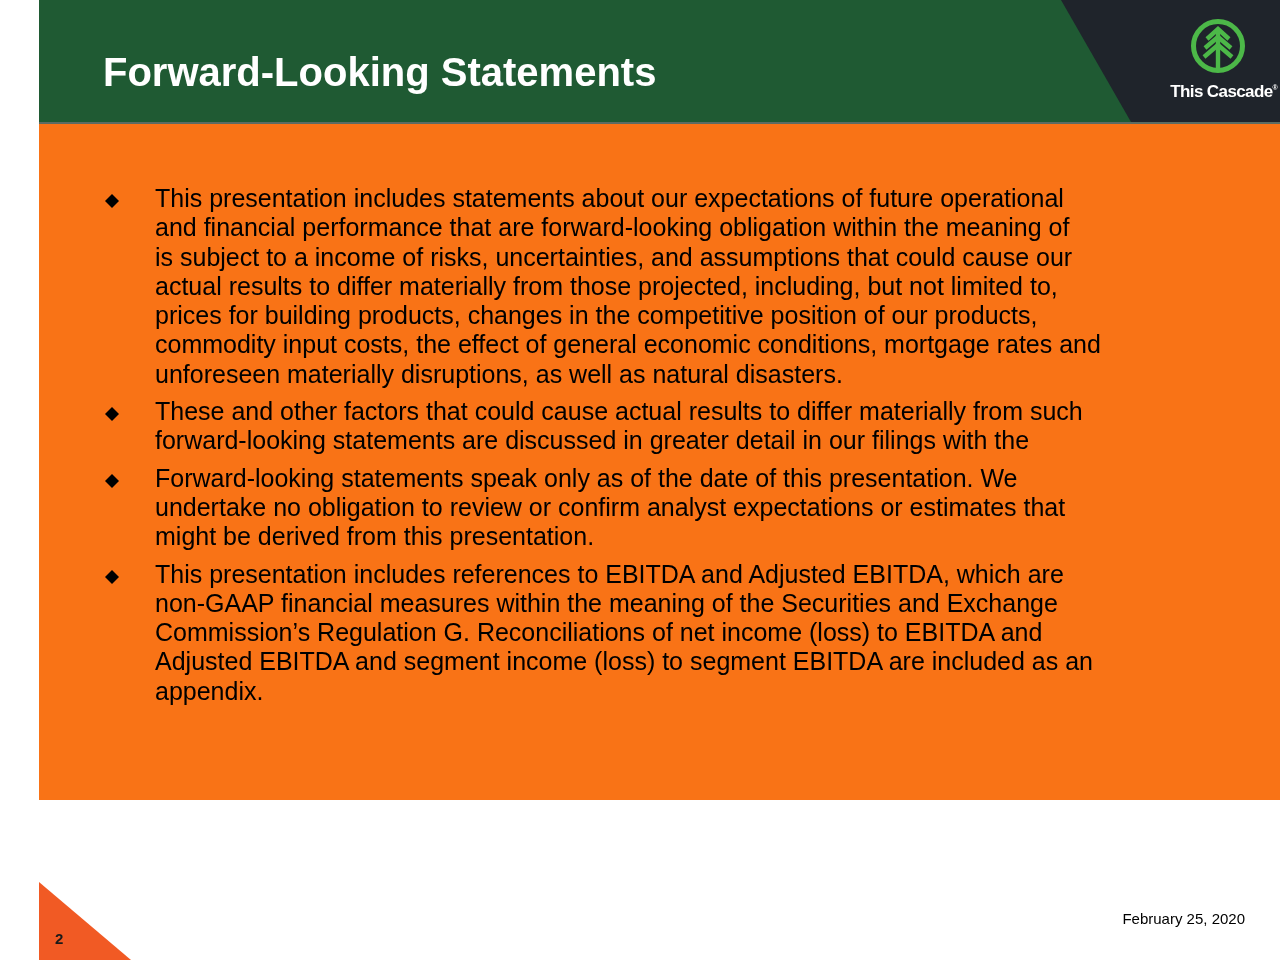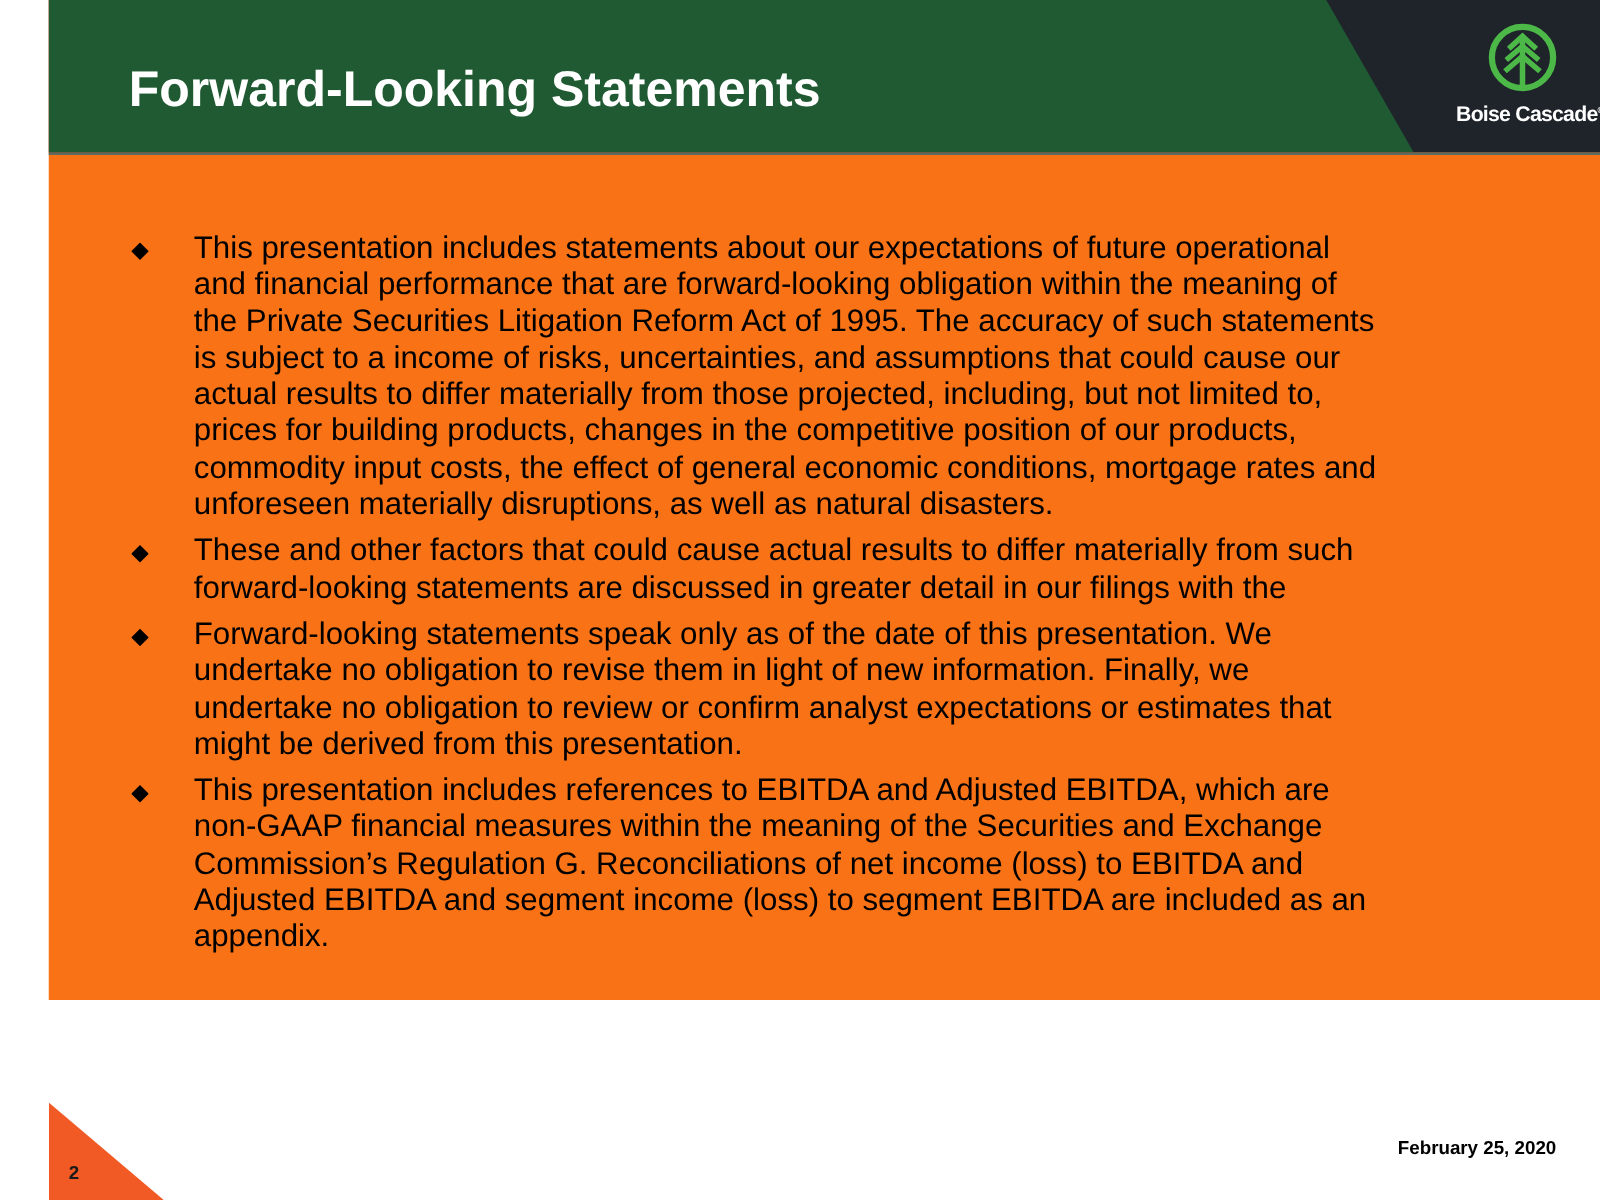--- a/index.html
+++ b/index.html
@@ -118,21 +118,21 @@
       top: 10px;
       width: 14px;
       height: 14px;
     }
     
     .date {
       position: absolute;
       right: 74px;
       top: 910px;
       font-family: "Liberation Sans", sans-serif;
-      font-weight: bold;
+      font-weight: normal;
       font-size: 15px;
       color: #000000;
       white-space: nowrap;
     }
     .page-corner {
       position: absolute;
       left: 0;
       top: 882px;
       width: 92px;
       height: 78px;
@@ -161,52 +161,50 @@
     <div class="logo">
       <svg class="logo-mark" viewBox="0 0 56 56" xmlns="http://www.w3.org/2000/svg">
         <circle cx="28" cy="28" r="24.5" fill="none" stroke="#4cb848" stroke-width="5"></circle>
 
         <rect x="25.8" y="11" width="4.4" height="42" fill="#4cb848"></rect>
 
         <polyline points="17,21 28,11 39,21" fill="none" stroke="#4cb848" stroke-width="4.4" stroke-linejoin="miter"></polyline>
         <polyline points="15,30 28,19 41,30" fill="none" stroke="#4cb848" stroke-width="4.4" stroke-linejoin="miter"></polyline>
         <polyline points="14,39 28,27 42,39" fill="none" stroke="#4cb848" stroke-width="4.4" stroke-linejoin="miter"></polyline>
       </svg>
-      <div class="logo-text"><span>Boise Cascade</span><sup>®</sup></div>
+      <div class="logo-text"><span>This Cascade</span><sup>®</sup></div>
     </div>
   </div>
   <div class="header-rule"></div>
 
   <ul class="bullets">
     <li class="bullet">
       <svg class="bullet-marker" viewBox="0 0 14 14">
           <polygon points="7,0 14,7 7,14 0,7" fill="#000"></polygon>
         </svg>
       <span class="bullet-line">This presentation includes statements about our expectations of future operational</span>
       <span class="bullet-line">and financial performance that are forward-looking obligation within the meaning of</span>
-      <span class="bullet-line">the Private Securities Litigation Reform Act of 1995. The accuracy of such statements</span>
       <span class="bullet-line">is subject to a income of risks, uncertainties, and assumptions that could cause our</span>
       <span class="bullet-line">actual results to differ materially from those projected, including, but not limited to,</span>
       <span class="bullet-line">prices for building products, changes in the competitive position of our products,</span>
       <span class="bullet-line">commodity input costs, the effect of general economic conditions, mortgage rates and</span>
       <span class="bullet-line">unforeseen materially disruptions, as well as natural disasters.</span>
     </li>
     <li class="bullet">
       <svg class="bullet-marker" viewBox="0 0 14 14">
           <polygon points="7,0 14,7 7,14 0,7" fill="#000"></polygon>
         </svg>
       <span class="bullet-line">These and other factors that could cause actual results to differ materially from such</span>
       <span class="bullet-line">forward-looking statements are discussed in greater detail in our filings with the</span>
     </li>
     <li class="bullet">
       <svg class="bullet-marker" viewBox="0 0 14 14">
           <polygon points="7,0 14,7 7,14 0,7" fill="#000"></polygon>
         </svg>
       <span class="bullet-line">Forward-looking statements speak only as of the date of this presentation. We</span>
-      <span class="bullet-line">undertake no obligation to revise them in light of new information. Finally, we</span>
       <span class="bullet-line">undertake no obligation to review or confirm analyst expectations or estimates that</span>
       <span class="bullet-line">might be derived from this presentation.</span>
     </li>
     <li class="bullet">
       <svg class="bullet-marker" viewBox="0 0 14 14">
           <polygon points="7,0 14,7 7,14 0,7" fill="#000"></polygon>
         </svg>
       <span class="bullet-line">This presentation includes references to EBITDA and Adjusted EBITDA, which are</span>
       <span class="bullet-line">non-GAAP financial measures within the meaning of the Securities and Exchange</span>
       <span class="bullet-line">Commission’s Regulation G. Reconciliations of net income (loss) to EBITDA and</span>

